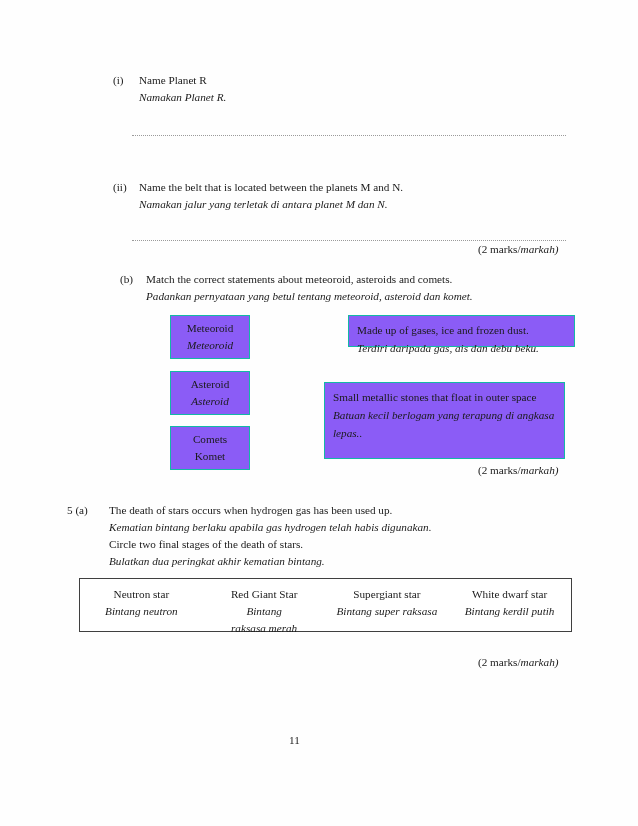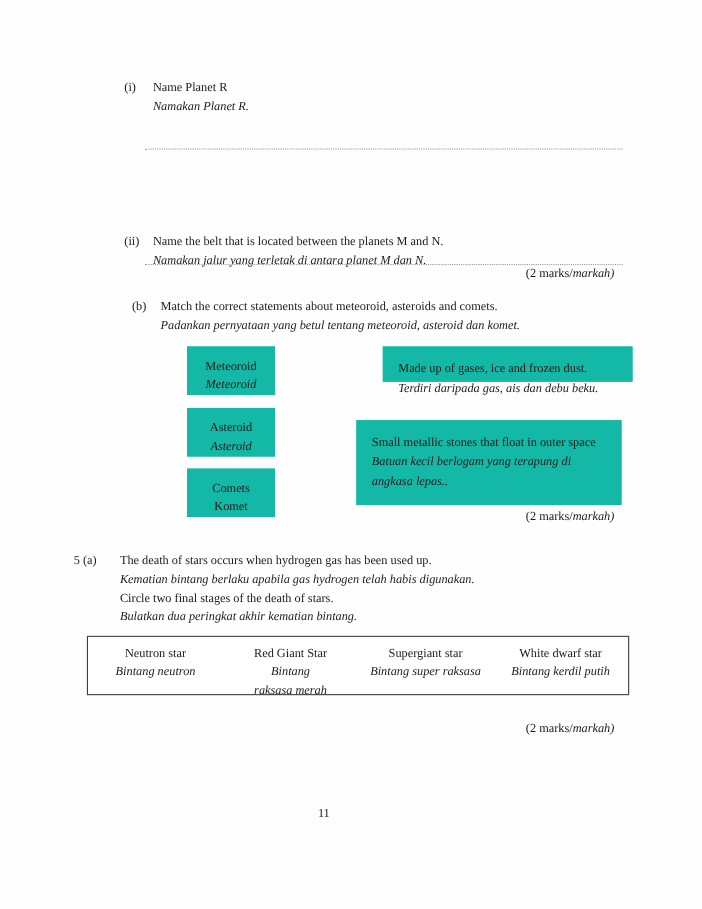--- a/index.html
+++ b/index.html
@@ -54,27 +54,27 @@
   
   .marks {
     position: absolute;
     font-size: 11.2px;
     white-space: nowrap;
   }
 
   
   .mbox {
     position: absolute;
-    border: 6px solid #14b8a6;
+    border: 1px solid #14b8a6;
     box-sizing: border-box;
     font-size: 11.2px;
     line-height: 17px;
     text-align: center;
     padding: 4px 6px;
-    background: #14b8a6;
+    background: #8b5cf6;
   }
   .mbox.left { text-align: center; }
   .mbox.right {
     text-align: left;
     padding: 5px 8px;
     line-height: 18px;
   }
 
   
   .stars-table {
@@ -108,21 +108,21 @@
   <div class="qitem" style="left:113px; top:72px; width:470px;">
     <span class="label">(i)</span>
     <div class="body">
       <div class="ln en">Name Planet  R</div>
       <div class="ln my">Namakan Planet R.</div>
     </div>
   </div>
 
   <div class="dotline" style="left:132px; top:134px; width:434px;"></div>
 
-  <div class="qitem" style="left:113px; top:179px; width:470px;margin-top:33px;">
+  <div class="qitem" style="left:113px; top:179px; width:470px;">
     <span class="label">(ii)</span>
     <div class="body">
       <div class="ln en">Name the  belt  that  is  located  between  the  planets  M and N.</div>
       <div class="ln my">Namakan  jalur yang terletak di antara planet M dan N.</div>
     </div>
   </div>
 
   <div class="dotline" style="left:132px; top:239px; width:434px;"></div>
 
   <div class="marks" style="left:478px; top:243px;">

